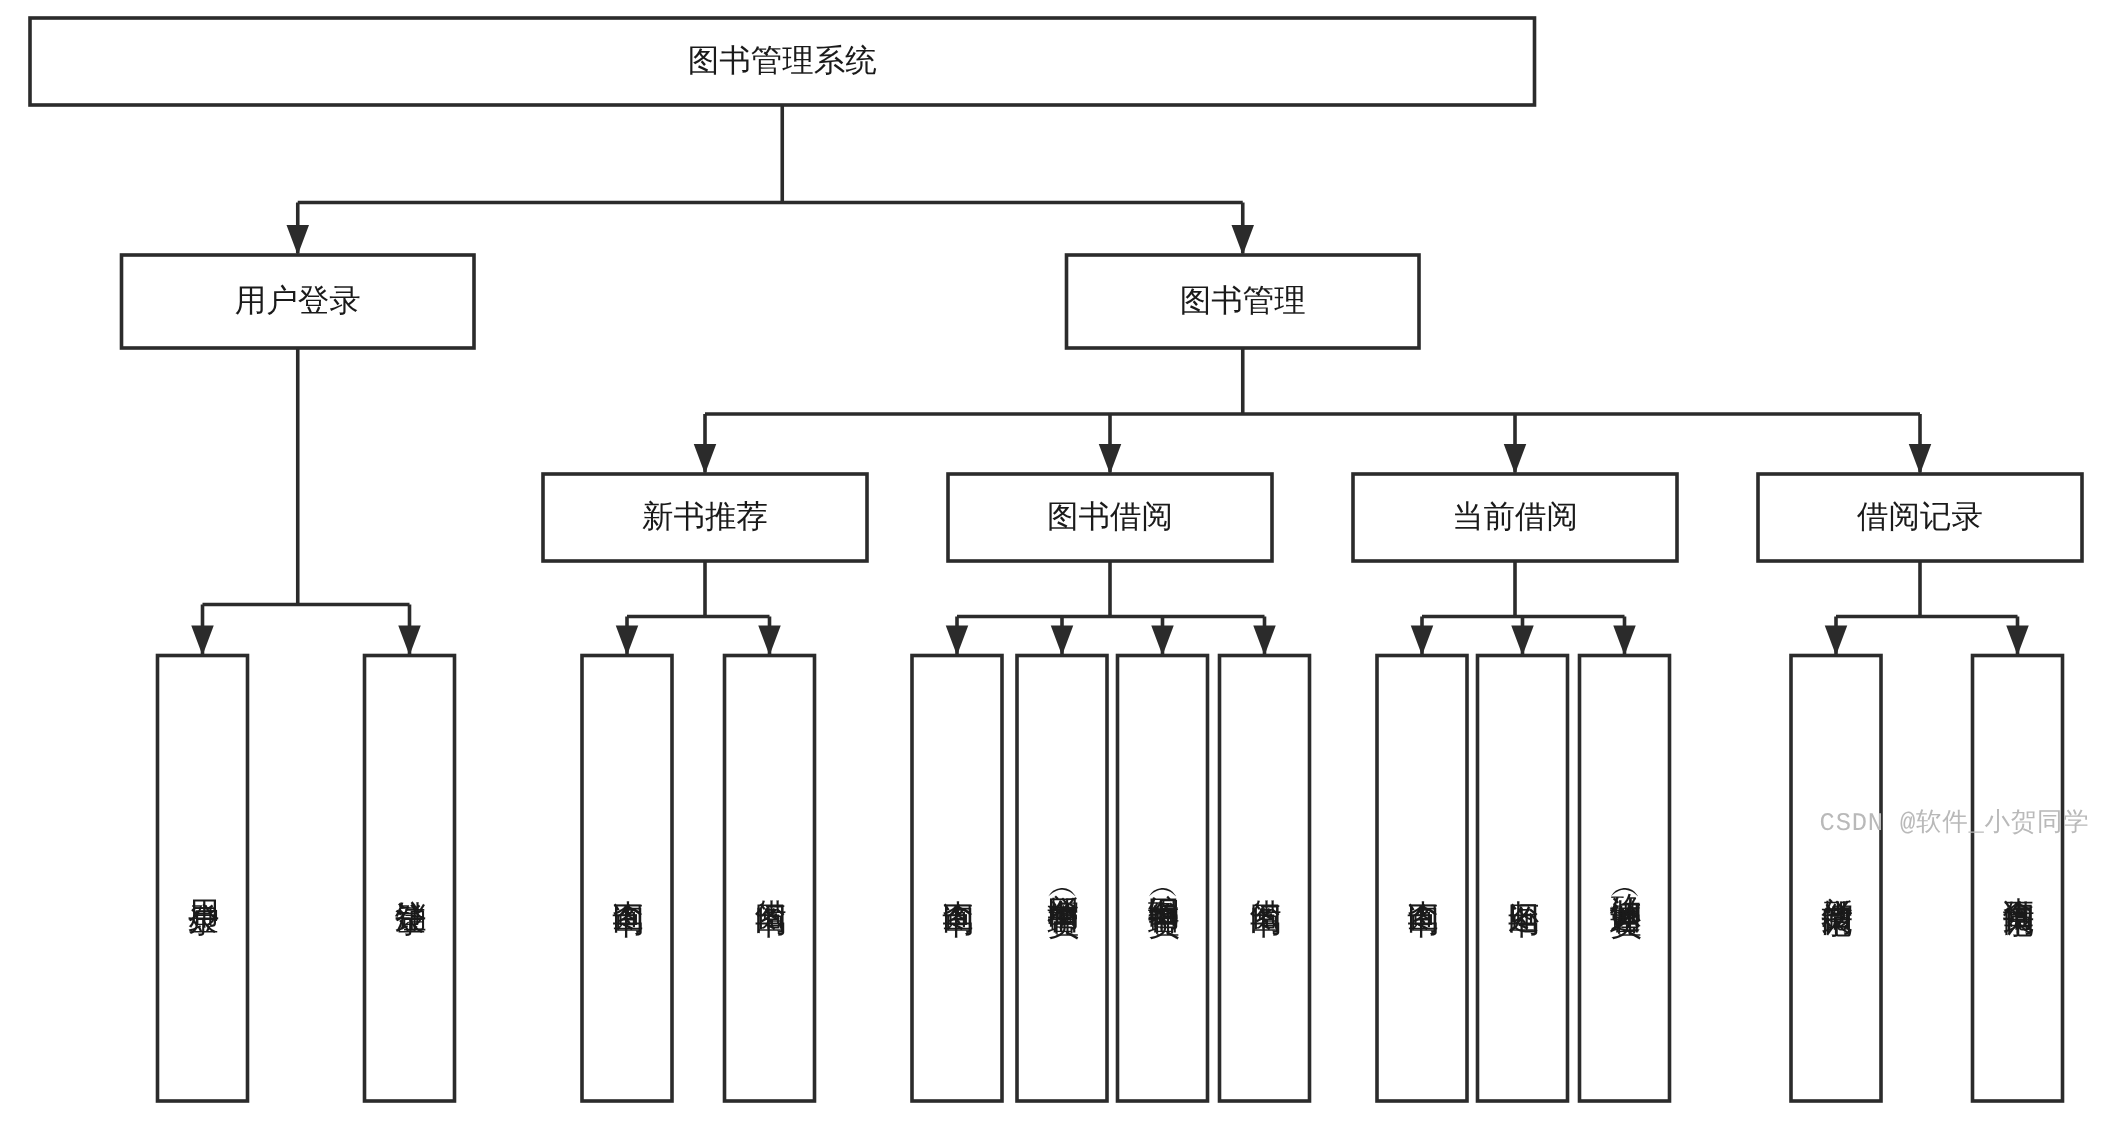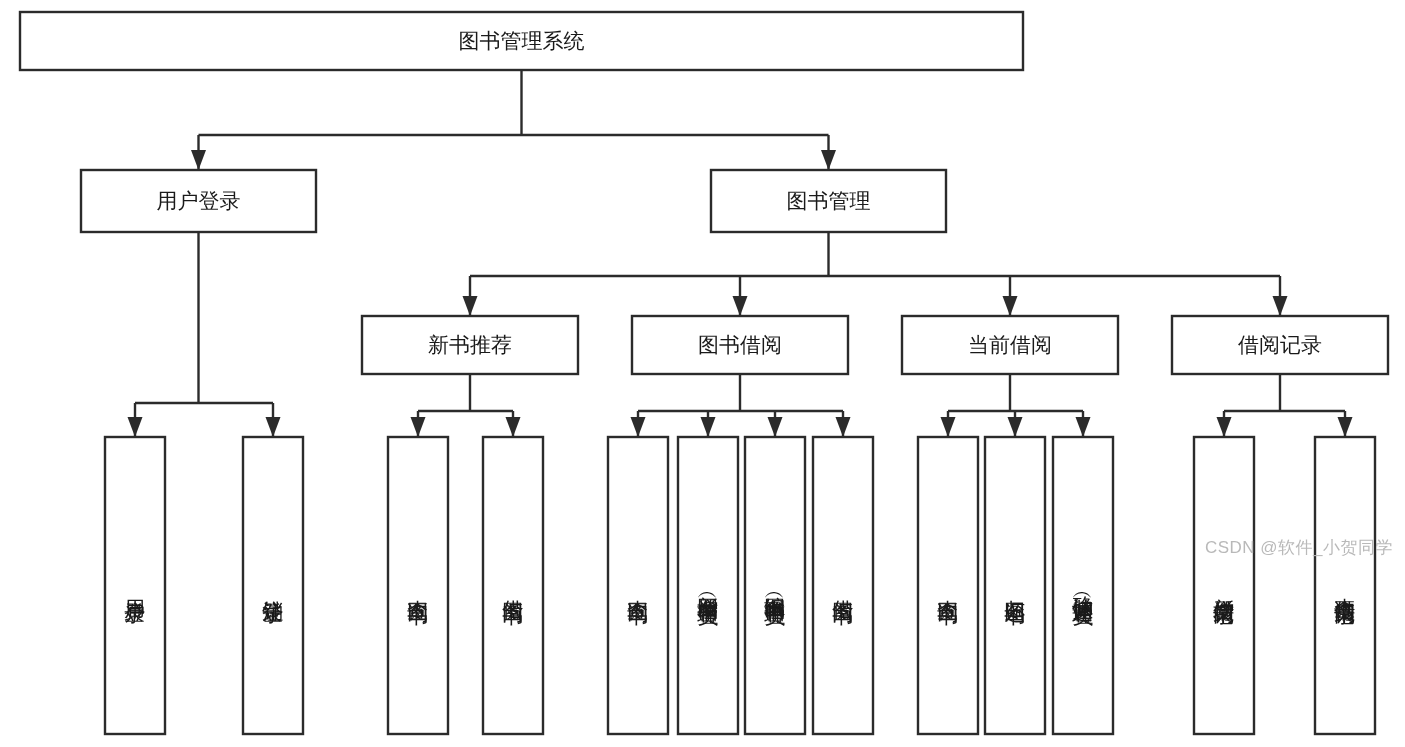--- a/index.html
+++ b/index.html
@@ -64,21 +64,21 @@
     line-height: 1.12;
     letter-spacing: 1.5px;
     color: #1a1a1a;
     white-space: nowrap;
     text-align: center;
   }
   .watermark {
     position: absolute;
     right: 12px;
     bottom: 4px;
-    font-family: Liberation Sans, sans-serif;
+    font-family: Liberation Mono, monospace;
     font-size: 17px;
     color: #b9b9b9;
     white-space: nowrap;
     letter-spacing: 0.5px;
   }
 </style>
 </head>
 <body>
 
 <div id="diagram-root">

